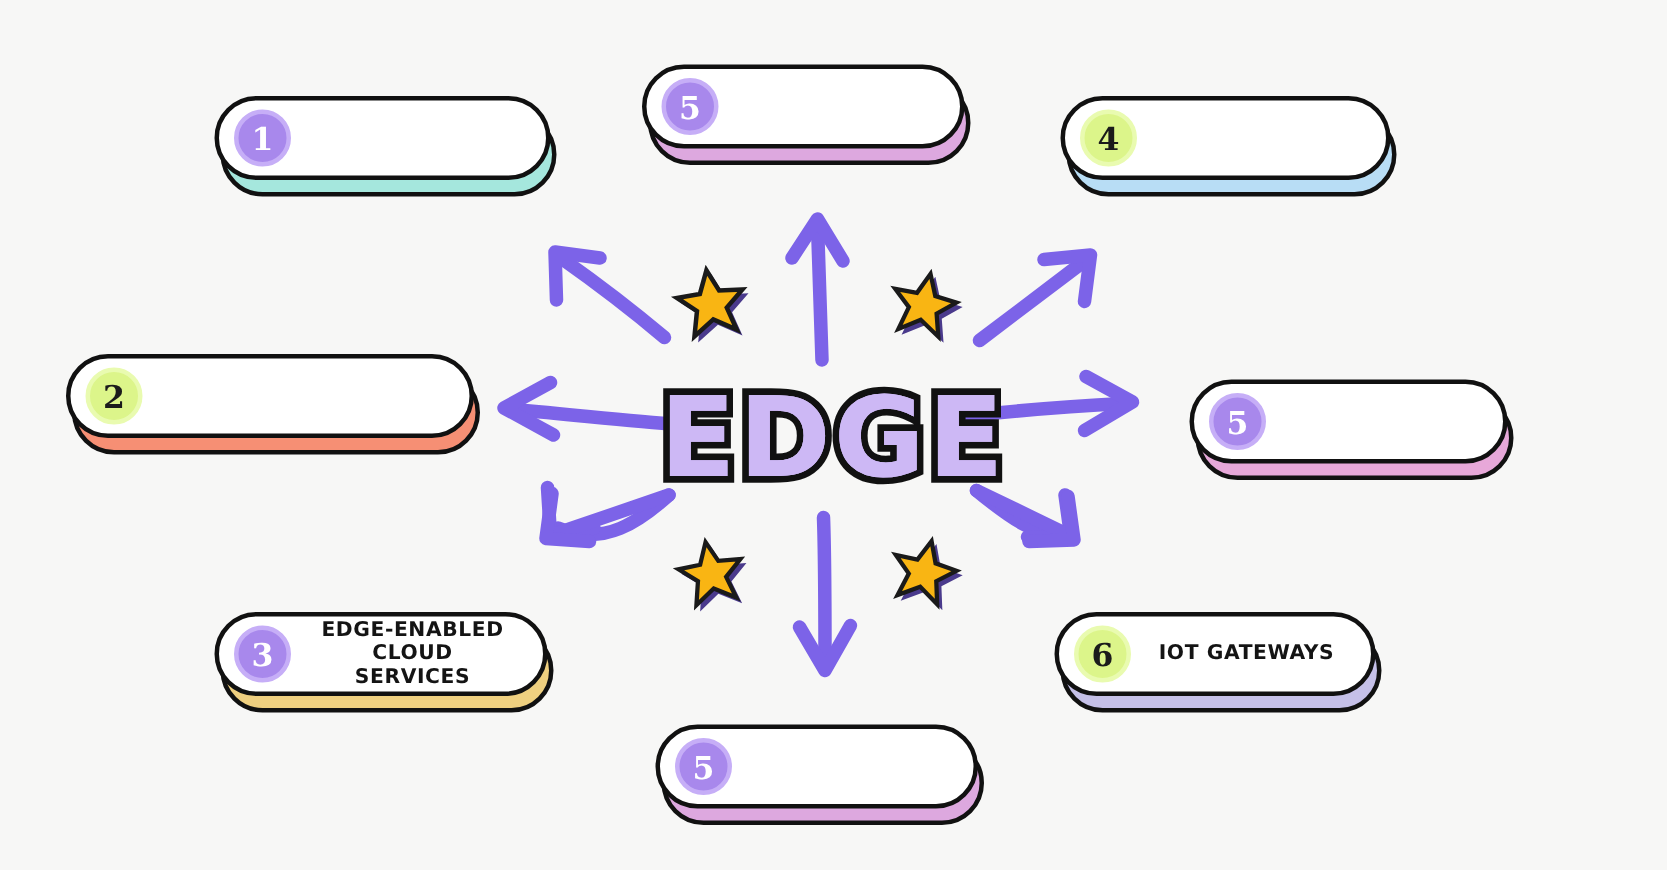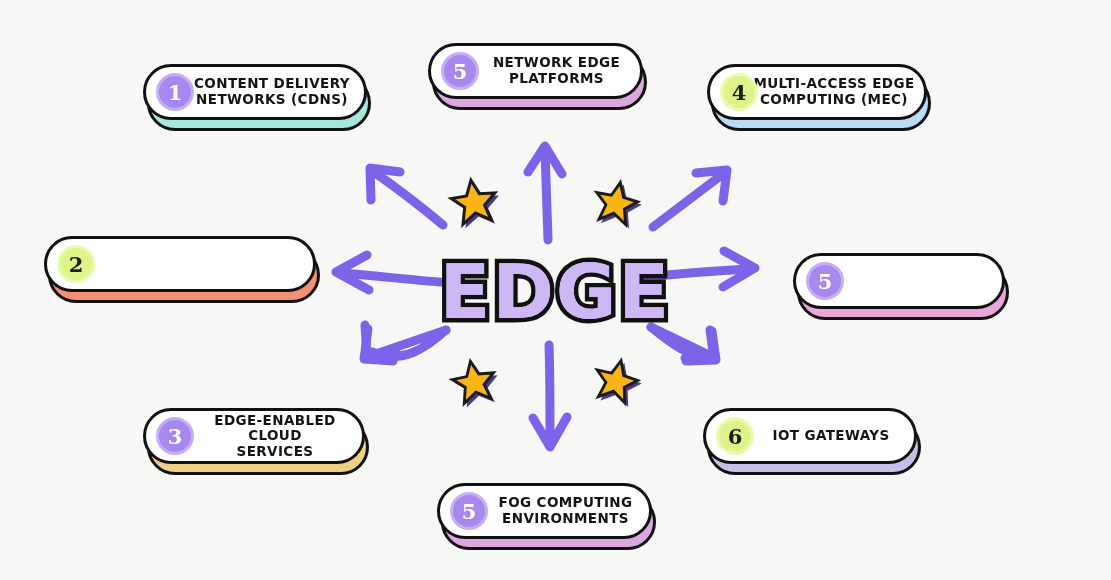--- a/index.html
+++ b/index.html
@@ -219,38 +219,32 @@
   </svg>
 
   <div class="center-word" style="color: rgb(205, 184, 245); -webkit-text-stroke: 9px rgb(17, 17, 17);">EDGE</div>
   <div class="center-word-fill" style="color: rgb(205, 184, 245);">EDGE</div>
 
   <div id="nodes-layer">
       <div class="node" style="left: 143px; top: 64px; width: 224px; height: 56px;">
         <div class="node-shadow" style="background: rgb(165, 231, 221);"></div>
         <div class="node-body">
           <div class="badge purple">1</div>
-          <div class="node-label tight">CONTENT DELIVERY
-NETWORKS (CDNS)</div>
         </div>
       </div>
       <div class="node" style="left: 428px; top: 43px; width: 215px; height: 56px;">
         <div class="node-shadow" style="background: rgb(221, 168, 223);"></div>
         <div class="node-body">
           <div class="badge purple">5</div>
-          <div class="node-label">NETWORK EDGE
-PLATFORMS</div>
         </div>
       </div>
       <div class="node" style="left: 707px; top: 64px; width: 220px; height: 56px;">
         <div class="node-shadow" style="background: rgb(184, 221, 245);"></div>
         <div class="node-body">
           <div class="badge lime">4</div>
-          <div class="node-label tight">MULTI-ACCESS EDGE
-COMPUTING (MEC)</div>
         </div>
       </div>
       <div class="node" style="left: 44px; top: 236px; width: 272px; height: 56px;">
         <div class="node-shadow" style="background: rgb(246, 143, 116);"></div>
         <div class="node-body">
           <div class="badge lime">2</div>
         </div>
       </div>
       <div class="node" style="left: 793px; top: 253px; width: 212px; height: 56px;">
         <div class="node-shadow" style="background: rgb(231, 168, 217);"></div>
@@ -270,19 +264,17 @@
         <div class="node-shadow" style="background: rgb(197, 192, 232);"></div>
         <div class="node-body">
           <div class="badge lime">6</div>
           <div class="node-label">IOT GATEWAYS</div>
         </div>
       </div>
       <div class="node" style="left: 437px; top: 483px; width: 215px; height: 56px;">
         <div class="node-shadow" style="background: rgb(221, 168, 223);"></div>
         <div class="node-body">
           <div class="badge purple">5</div>
-          <div class="node-label">FOG COMPUTING
-ENVIRONMENTS</div>
         </div>
       </div>
     </div>
 
 </div>
 
 </body></html>

